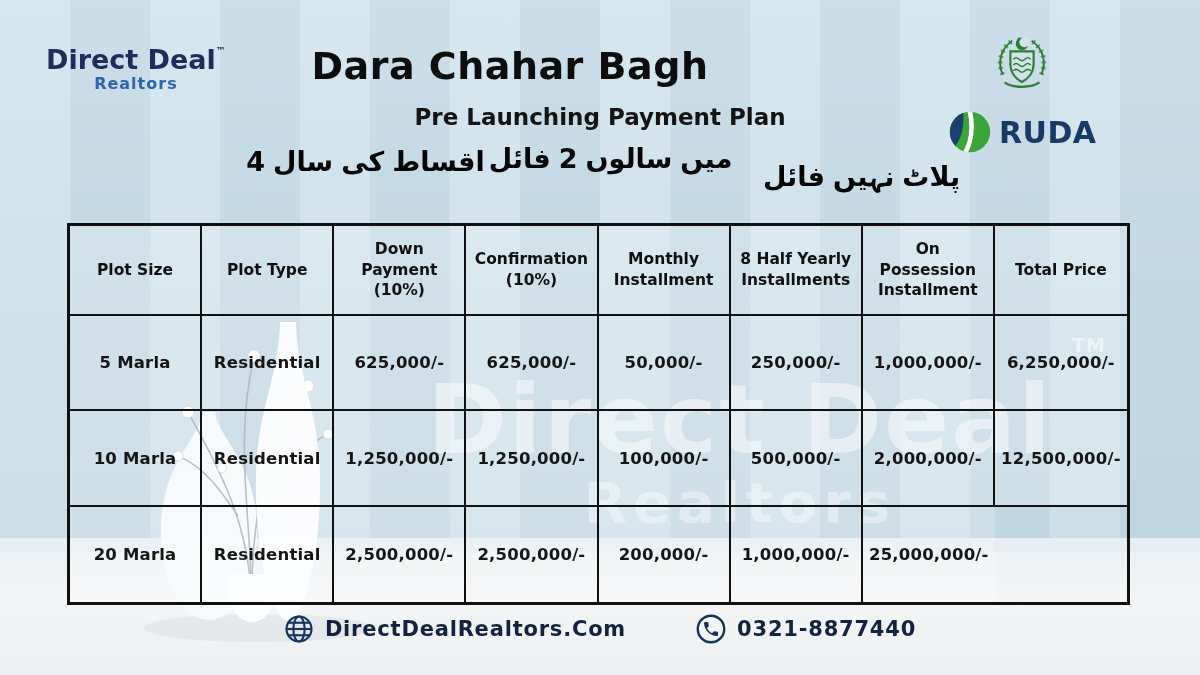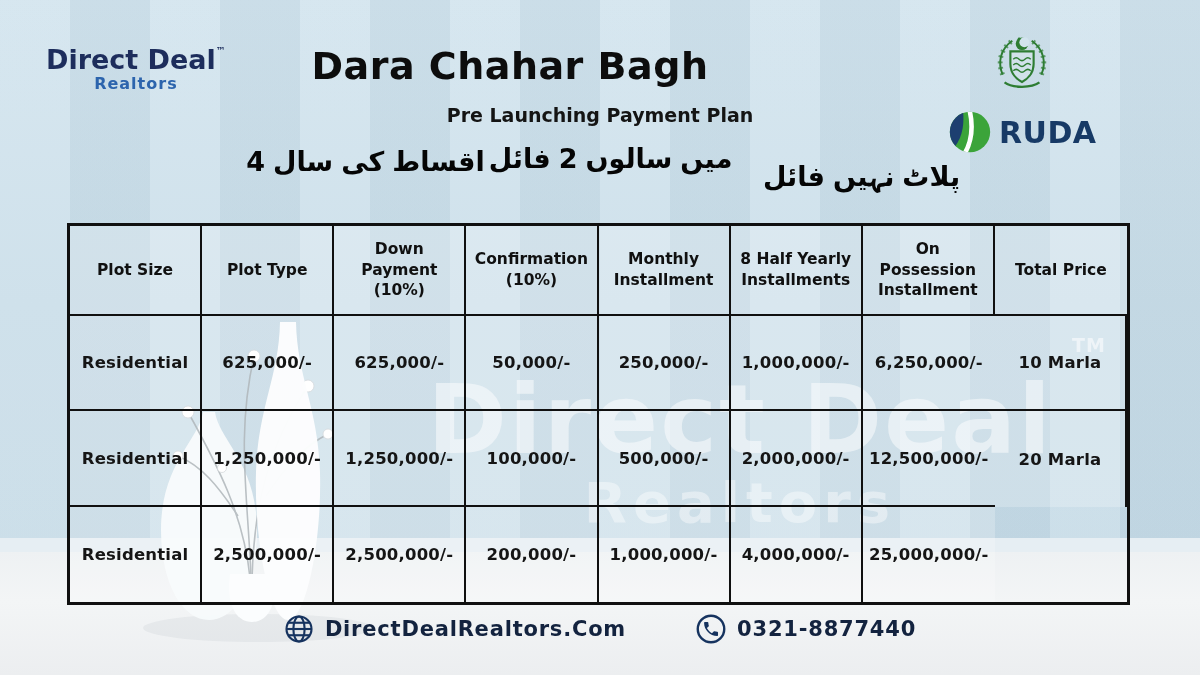--- a/index.html
+++ b/index.html
@@ -30,21 +30,21 @@
   
   .brand { position:absolute; left:46px; top:46px; z-index:4; text-align:center; }
   .brand-main { font-size:27px; font-weight:800; color:#1d2d5c; line-height:1.05; }
   .brand-tm { font-size:10px; vertical-align:top; color:#1d2d5c; }
   .brand-sub { font-size:16px; font-weight:700; color:#2c64ad; letter-spacing:1px; }
 
   
   .title { position:absolute; left:0; top:44px; width:1020px; z-index:3; text-align:center;
            font-size:38px; font-weight:800; color:#0d0d0d; letter-spacing:0.5px; }
   .subtitle { position:absolute; left:0; top:104px; width:1200px; z-index:3; text-align:center;
-              font-size:19px; font-weight:700; color:#141414; }
+              font-size:23px; font-weight:700; color:#141414; }
 
   
   .partners { position:absolute; left:948px; top:32px; z-index:4; display:flex; align-items:center; gap:12px;flex-direction:column; }
   .ruda-wrap { display:flex; align-items:center; gap:7px; }
   .ruda-label { font-size:30px; font-weight:800; color:#173a66; letter-spacing:0.5px; }
 
   
   .urdu { position:absolute; z-index:3; display:flex; justify-content:center; gap:8px;
           font-size:27px; font-weight:600; color:#050505; align-items:baseline; }
   .urdu-1 { left:268px; top:146px; width:195px; }
@@ -184,20 +184,21 @@
 (10%)</div>
     <div class="cell th">Monthly
 Installment</div>
     <div class="cell th">8 Half Yearly
 Installments</div>
     <div class="cell th">On
 Possession
 Installment</div>
     <div class="cell th last-col">Total Price</div>
 
+    <div class="cell td">5 Marla</div>
     <div class="cell td">Residential</div>
     <div class="cell td">625,000/-</div>
     <div class="cell td">625,000/-</div>
     <div class="cell td">50,000/-</div>
     <div class="cell td">250,000/-</div>
     <div class="cell td">1,000,000/-</div>
     <div class="cell td last-col">6,250,000/-</div>
 
     <div class="cell td">10 Marla</div>
     <div class="cell td">Residential</div>
@@ -207,21 +208,20 @@
     <div class="cell td">500,000/-</div>
     <div class="cell td">2,000,000/-</div>
     <div class="cell td last-col">12,500,000/-</div>
 
     <div class="cell td last-row">20 Marla</div>
     <div class="cell td last-row">Residential</div>
     <div class="cell td last-row">2,500,000/-</div>
     <div class="cell td last-row">2,500,000/-</div>
     <div class="cell td last-row">200,000/-</div>
     <div class="cell td last-row">1,000,000/-</div>
-    <div class="cell td last-row">4,000,000/-</div>
     <div class="cell td last-row last-col">25,000,000/-</div>
   </div>
 
   <div class="footer">
     <div class="contact">
       <svg width="30" height="30" viewBox="0 0 24 24" fill="none" stroke="#16335f" stroke-width="1.7">
         <circle cx="12" cy="12" r="10"></circle>
         <ellipse cx="12" cy="12" rx="4.5" ry="10"></ellipse>
         <line x1="2" y1="12" x2="22" y2="12"></line>
         <line x1="3.4" y1="7" x2="20.6" y2="7"></line>

